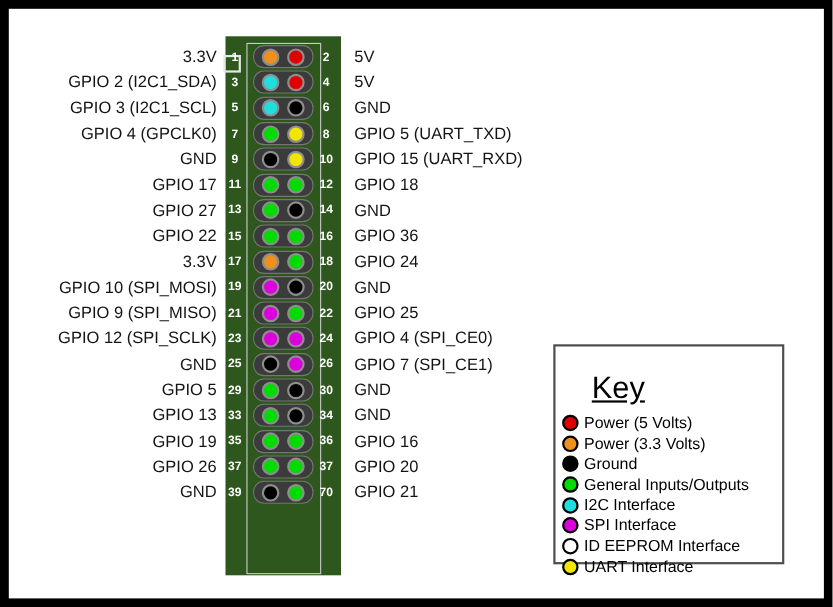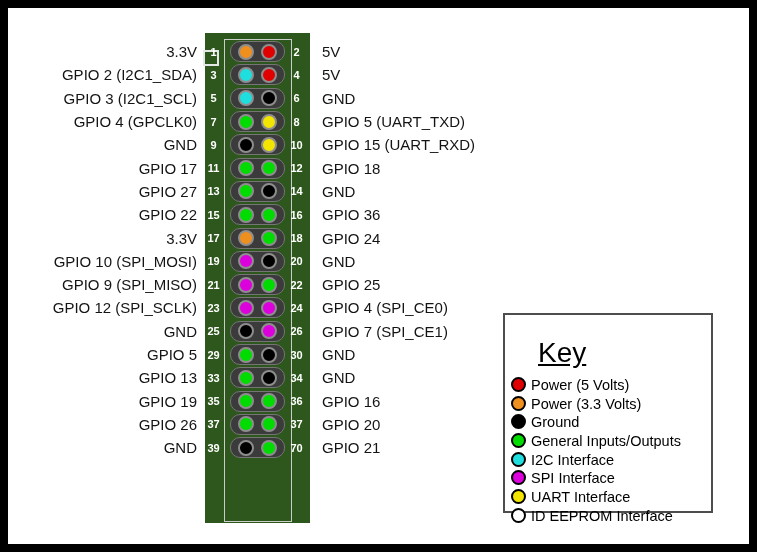--- a/index.html
+++ b/index.html
@@ -313,24 +313,24 @@
           <span class="swatch" style="background-color: rgb(31, 222, 222);"></span>
           <span class="key-label">I2C Interface</span>
         </div>
 
         <div class="key-item">
           <span class="swatch" style="background-color: rgb(220, 0, 220);"></span>
           <span class="key-label">SPI Interface</span>
         </div>
 
         <div class="key-item">
+          <span class="swatch" style="background-color: rgb(255, 255, 255);"></span>
+          <span class="key-label">ID EEPROM Interface</span>
+        </div>
+
+        <div class="key-item">
           <span class="swatch" style="background-color: rgb(242, 230, 0);"></span>
           <span class="key-label">UART Interface</span>
         </div>
-
-        <div class="key-item">
-          <span class="swatch" style="background-color: rgb(255, 255, 255);"></span>
-          <span class="key-label">ID EEPROM Interface</span>
-        </div>
       </div>
   </div>
 
 </div>
 
 </body></html>

